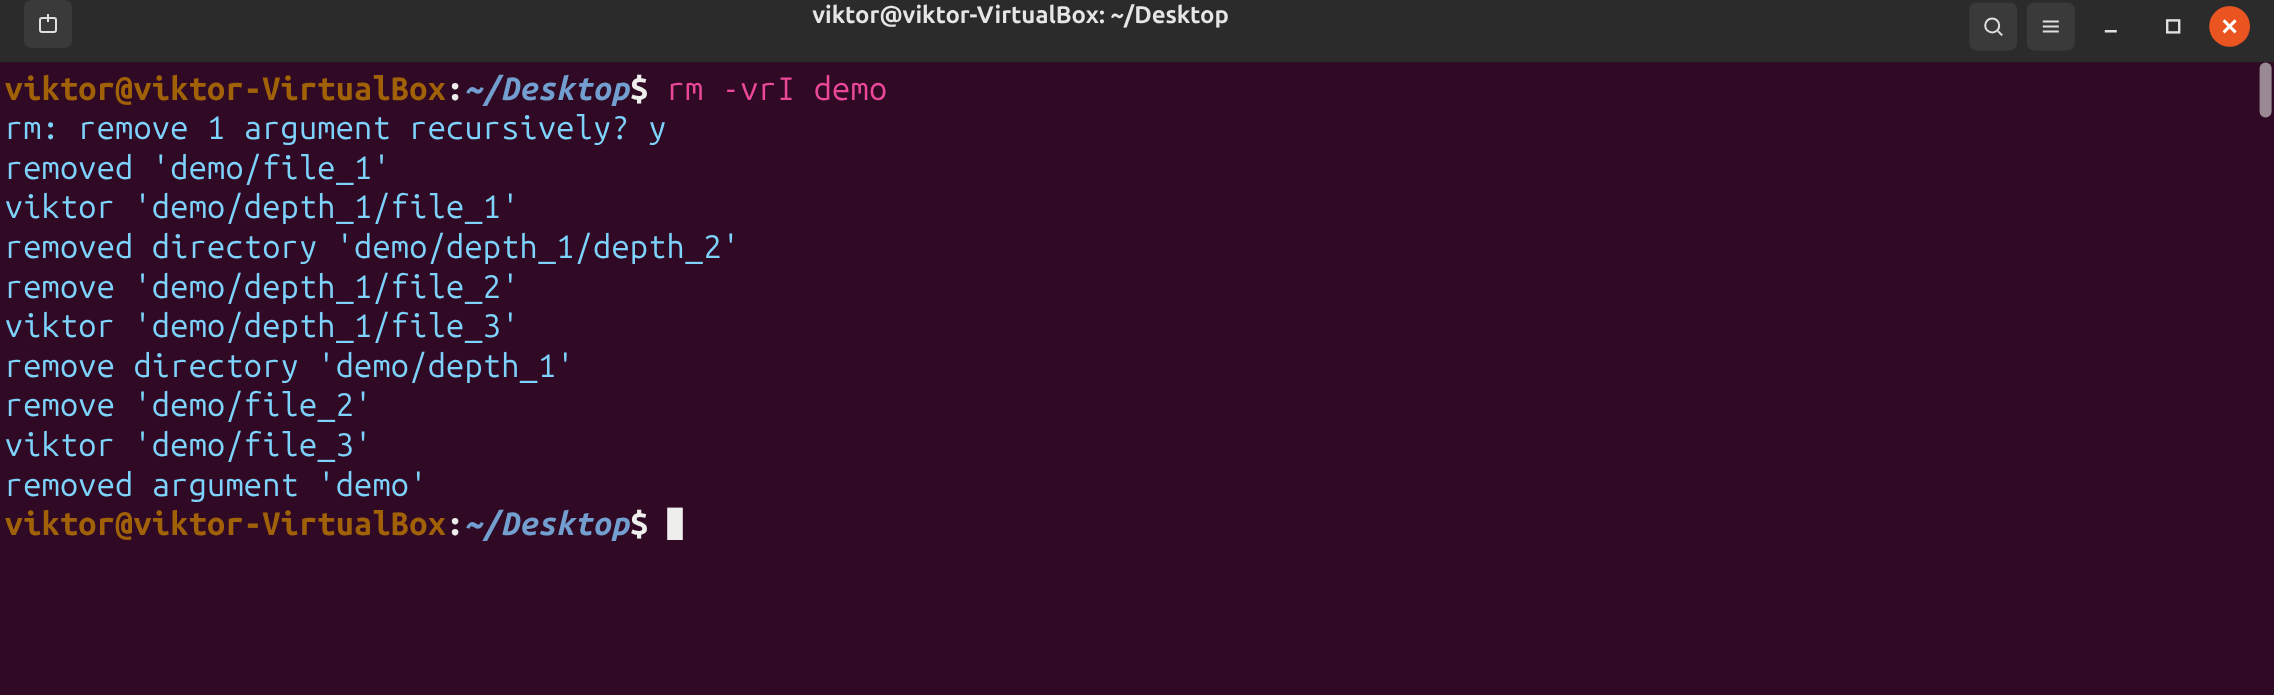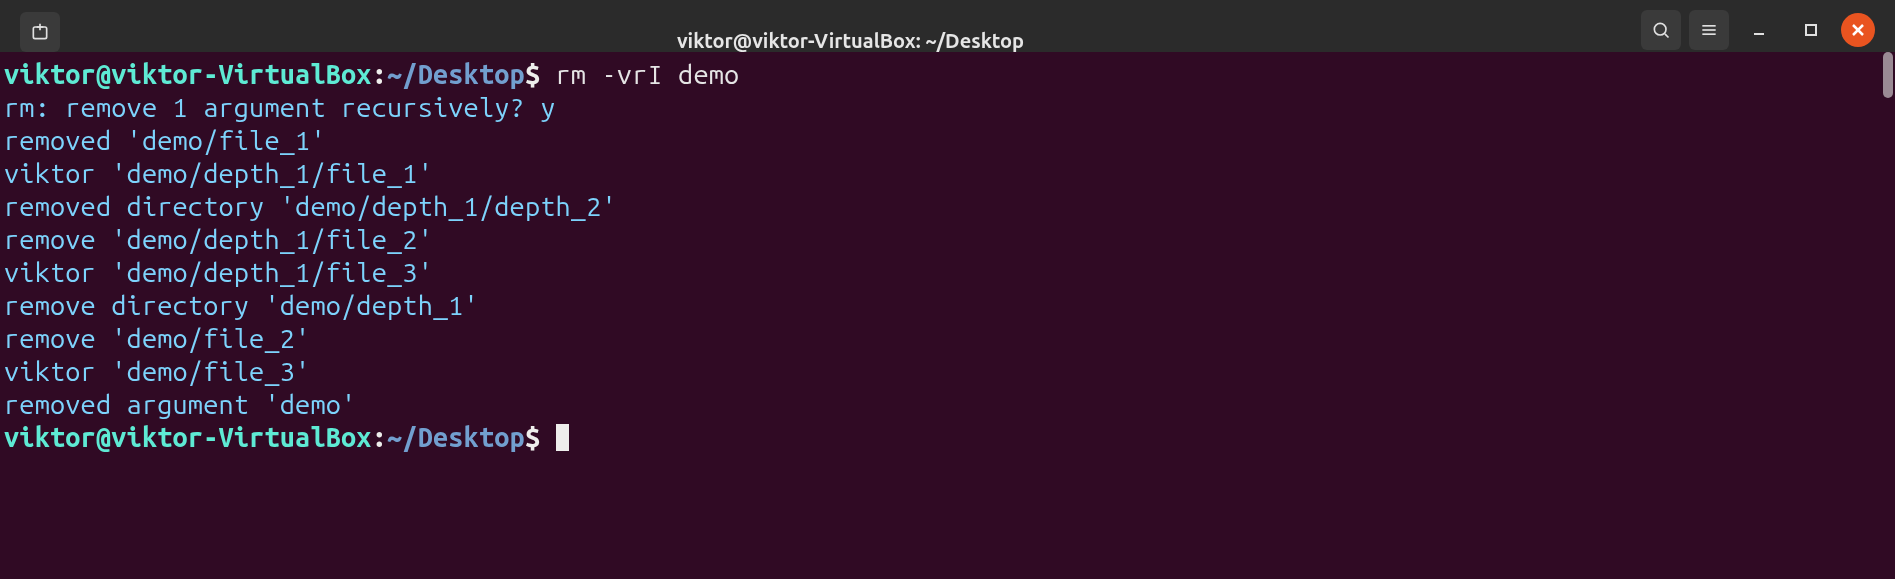--- a/index.html
+++ b/index.html
@@ -1,21 +1,21 @@
 <!DOCTYPE html>
 <html><head>
 <meta charset="utf-8">
 <style>
   * { margin: 0; padding: 0; box-sizing: border-box; }
   html, body { width: 1895px; height: 579px; font-family: "Ubuntu Mono", "DejaVu Sans Mono", monospace; background: #2c2c2c; }
   .titlebar {
     height: 52px;
     background: #2b2b2b;
     display: flex;
-    align-items: flex-end;
+    align-items: flex-start;
     padding: 0 20px;
     color: #dcdcdc;
   }
   .titlebar-left { display:flex; align-items:center; gap:8px; flex:0 0 auto;}
   .titlebar-center { flex:1 1 auto; text-align:center; font-family:"Ubuntu","DejaVu Sans",sans-serif; font-size:20px; font-weight:600; color:#e6e6e6;}
   .titlebar-right { display:flex; align-items:center; gap:8px; flex:0 0 auto;}
   .tb-btn {
     width:40px; height:40px; border-radius:6px; background:#3a3a3a;
     display:flex; align-items:center; justify-content:center; color:#e0e0e0;
     cursor:pointer;
@@ -31,25 +31,25 @@
     color:#eeeeec;
     padding:6px 4px 6px 4px;
     font-size:27px;
     line-height:33px;
     white-space:pre;
     letter-spacing:0.2px;
     overflow:hidden;
   }
   .scrollbar { position:absolute; right:0; top:0; width:14px; height:100%; background:transparent;}
   .scrollbar-thumb { position:absolute; right:2px; top:0; width:10px; height:46px; background:#9a8a94; border-radius:5px; }
-  .ps1-user { color:#5eead4; font-weight:bold; }
+  .ps1-user { color:#a16207; font-weight:bold; }
   .ps1-colon { color:#eeeeec; font-weight:bold; }
-  .ps1-path { color:#729fcf; font-weight:bold; }
+  .ps1-path { color:#729fcf; font-weight:bold;font-style:italic; }
   .ps1-dollar { color:#eeeeec; font-weight:bold; }
-  .cmd { color:#e5e5e5; }
+  .cmd { color:#ec4899; }
   .out { color:#7dd3fc; }
   .cursor {
     display:inline-block; width:13px; height:27px; background:#eeeeec; vertical-align:-4px;
   }
 </style>
 </head>
 <body>
 
 <div class="titlebar">
   <div class="titlebar-left">

